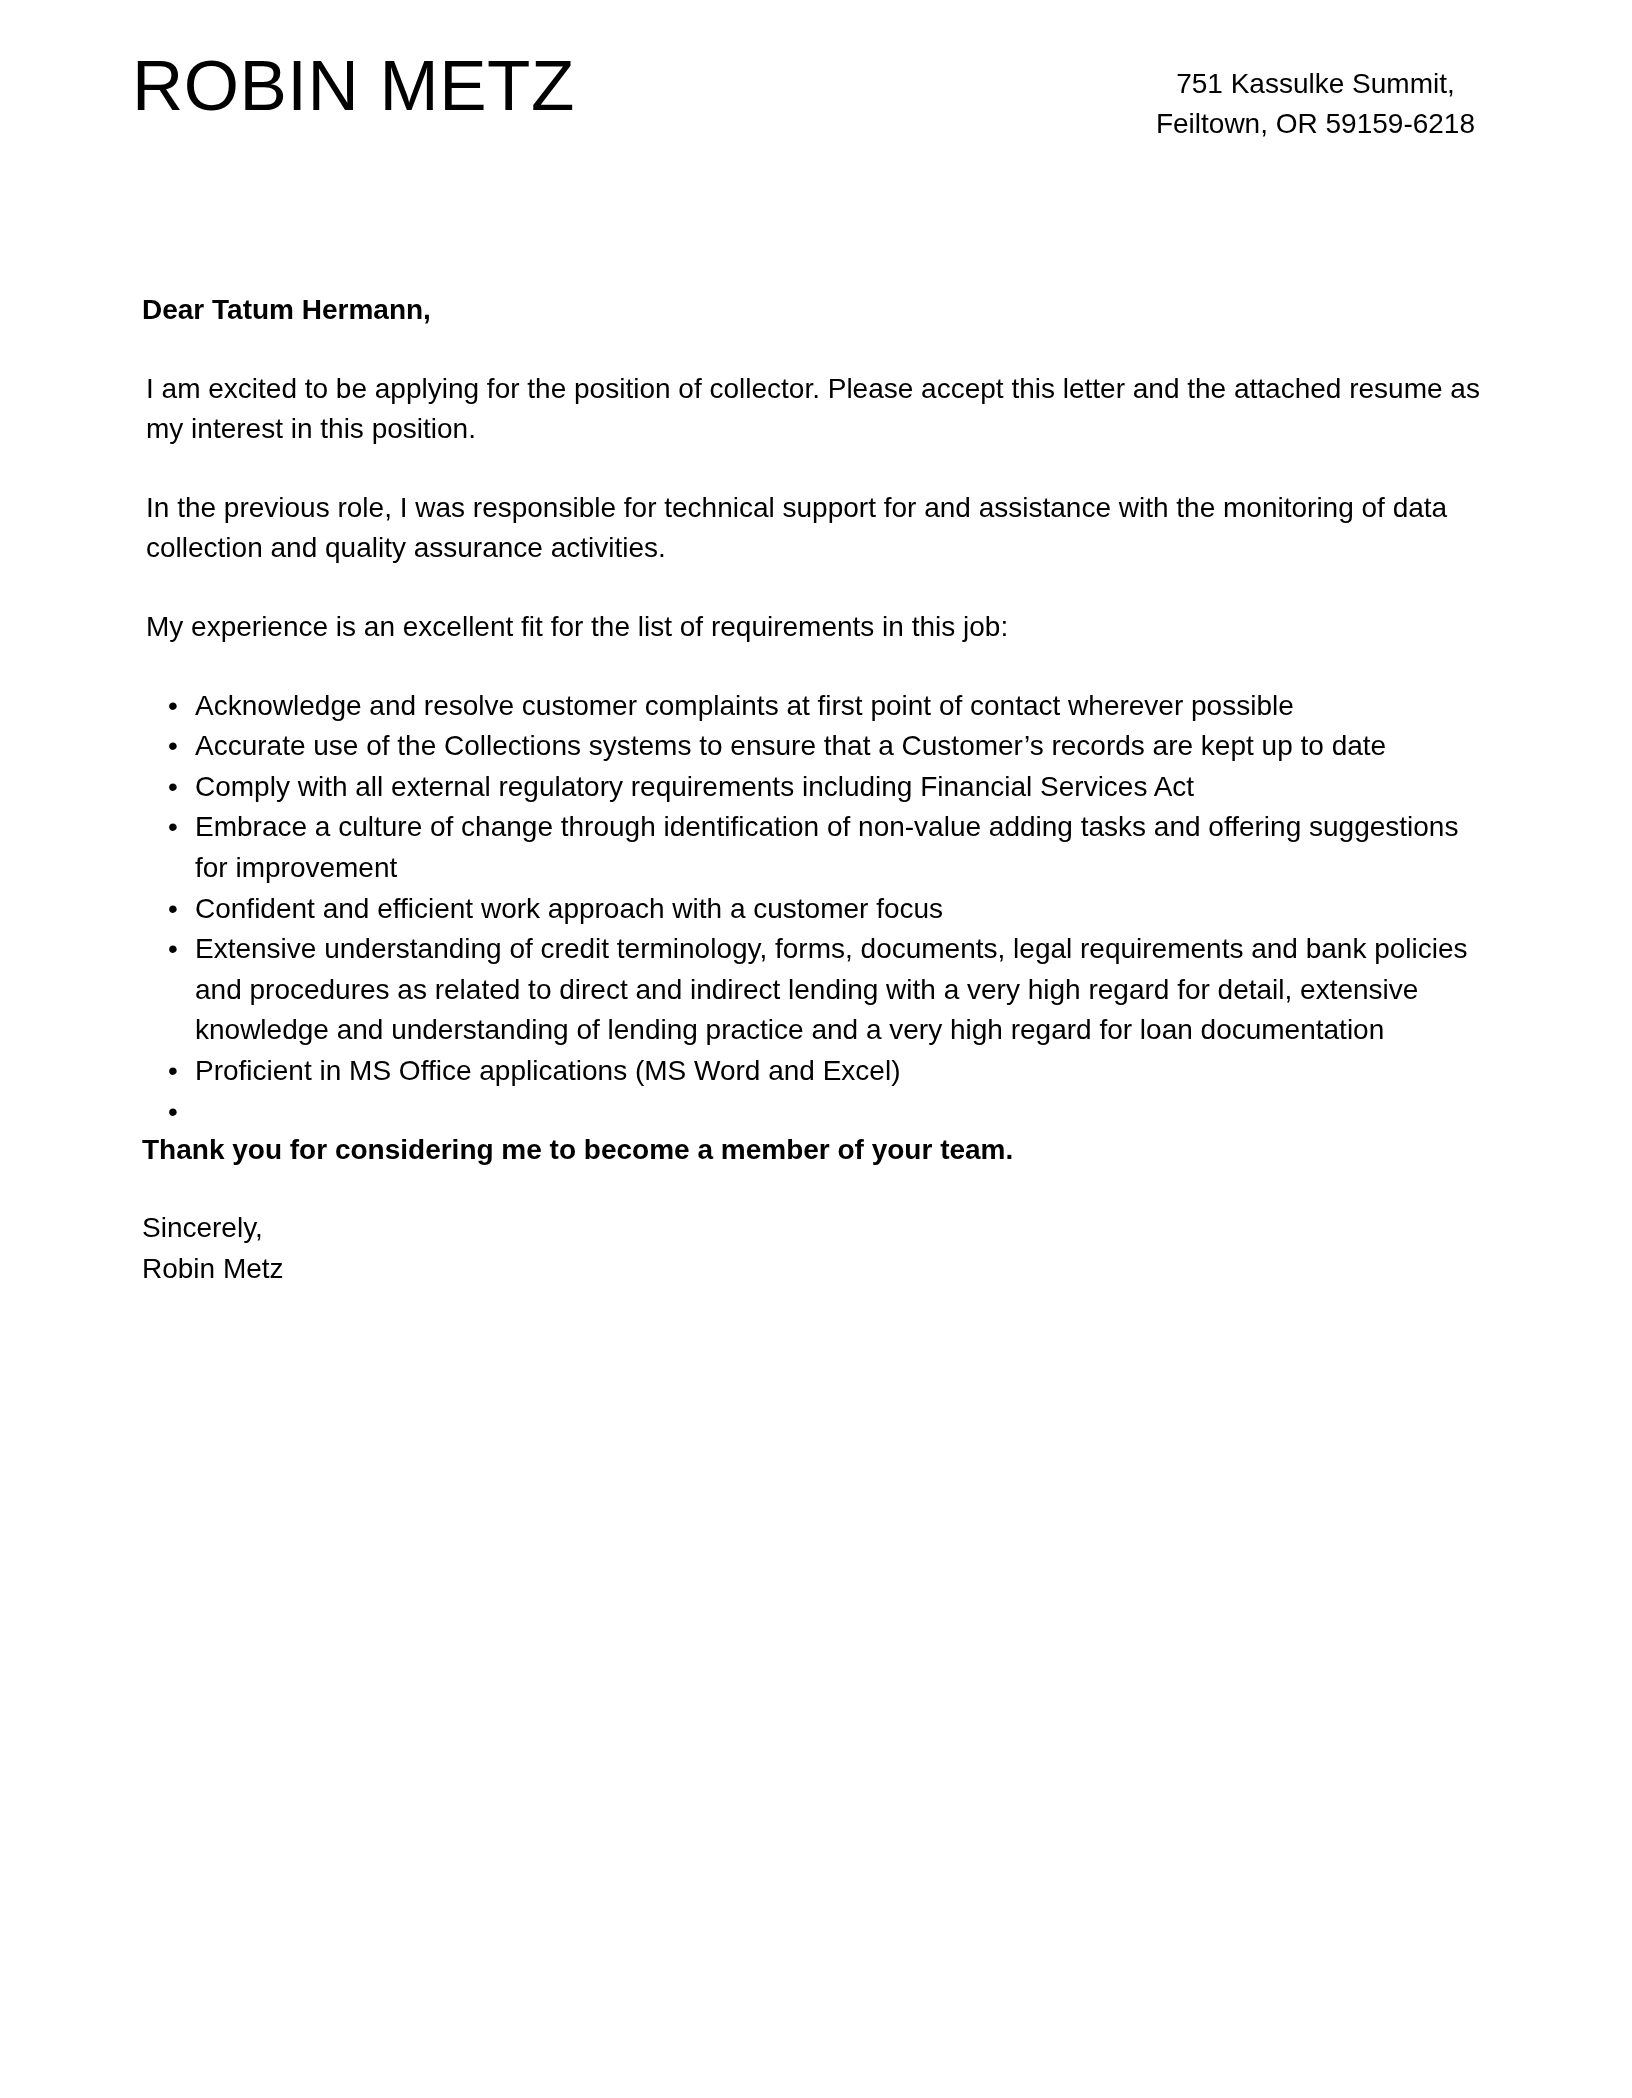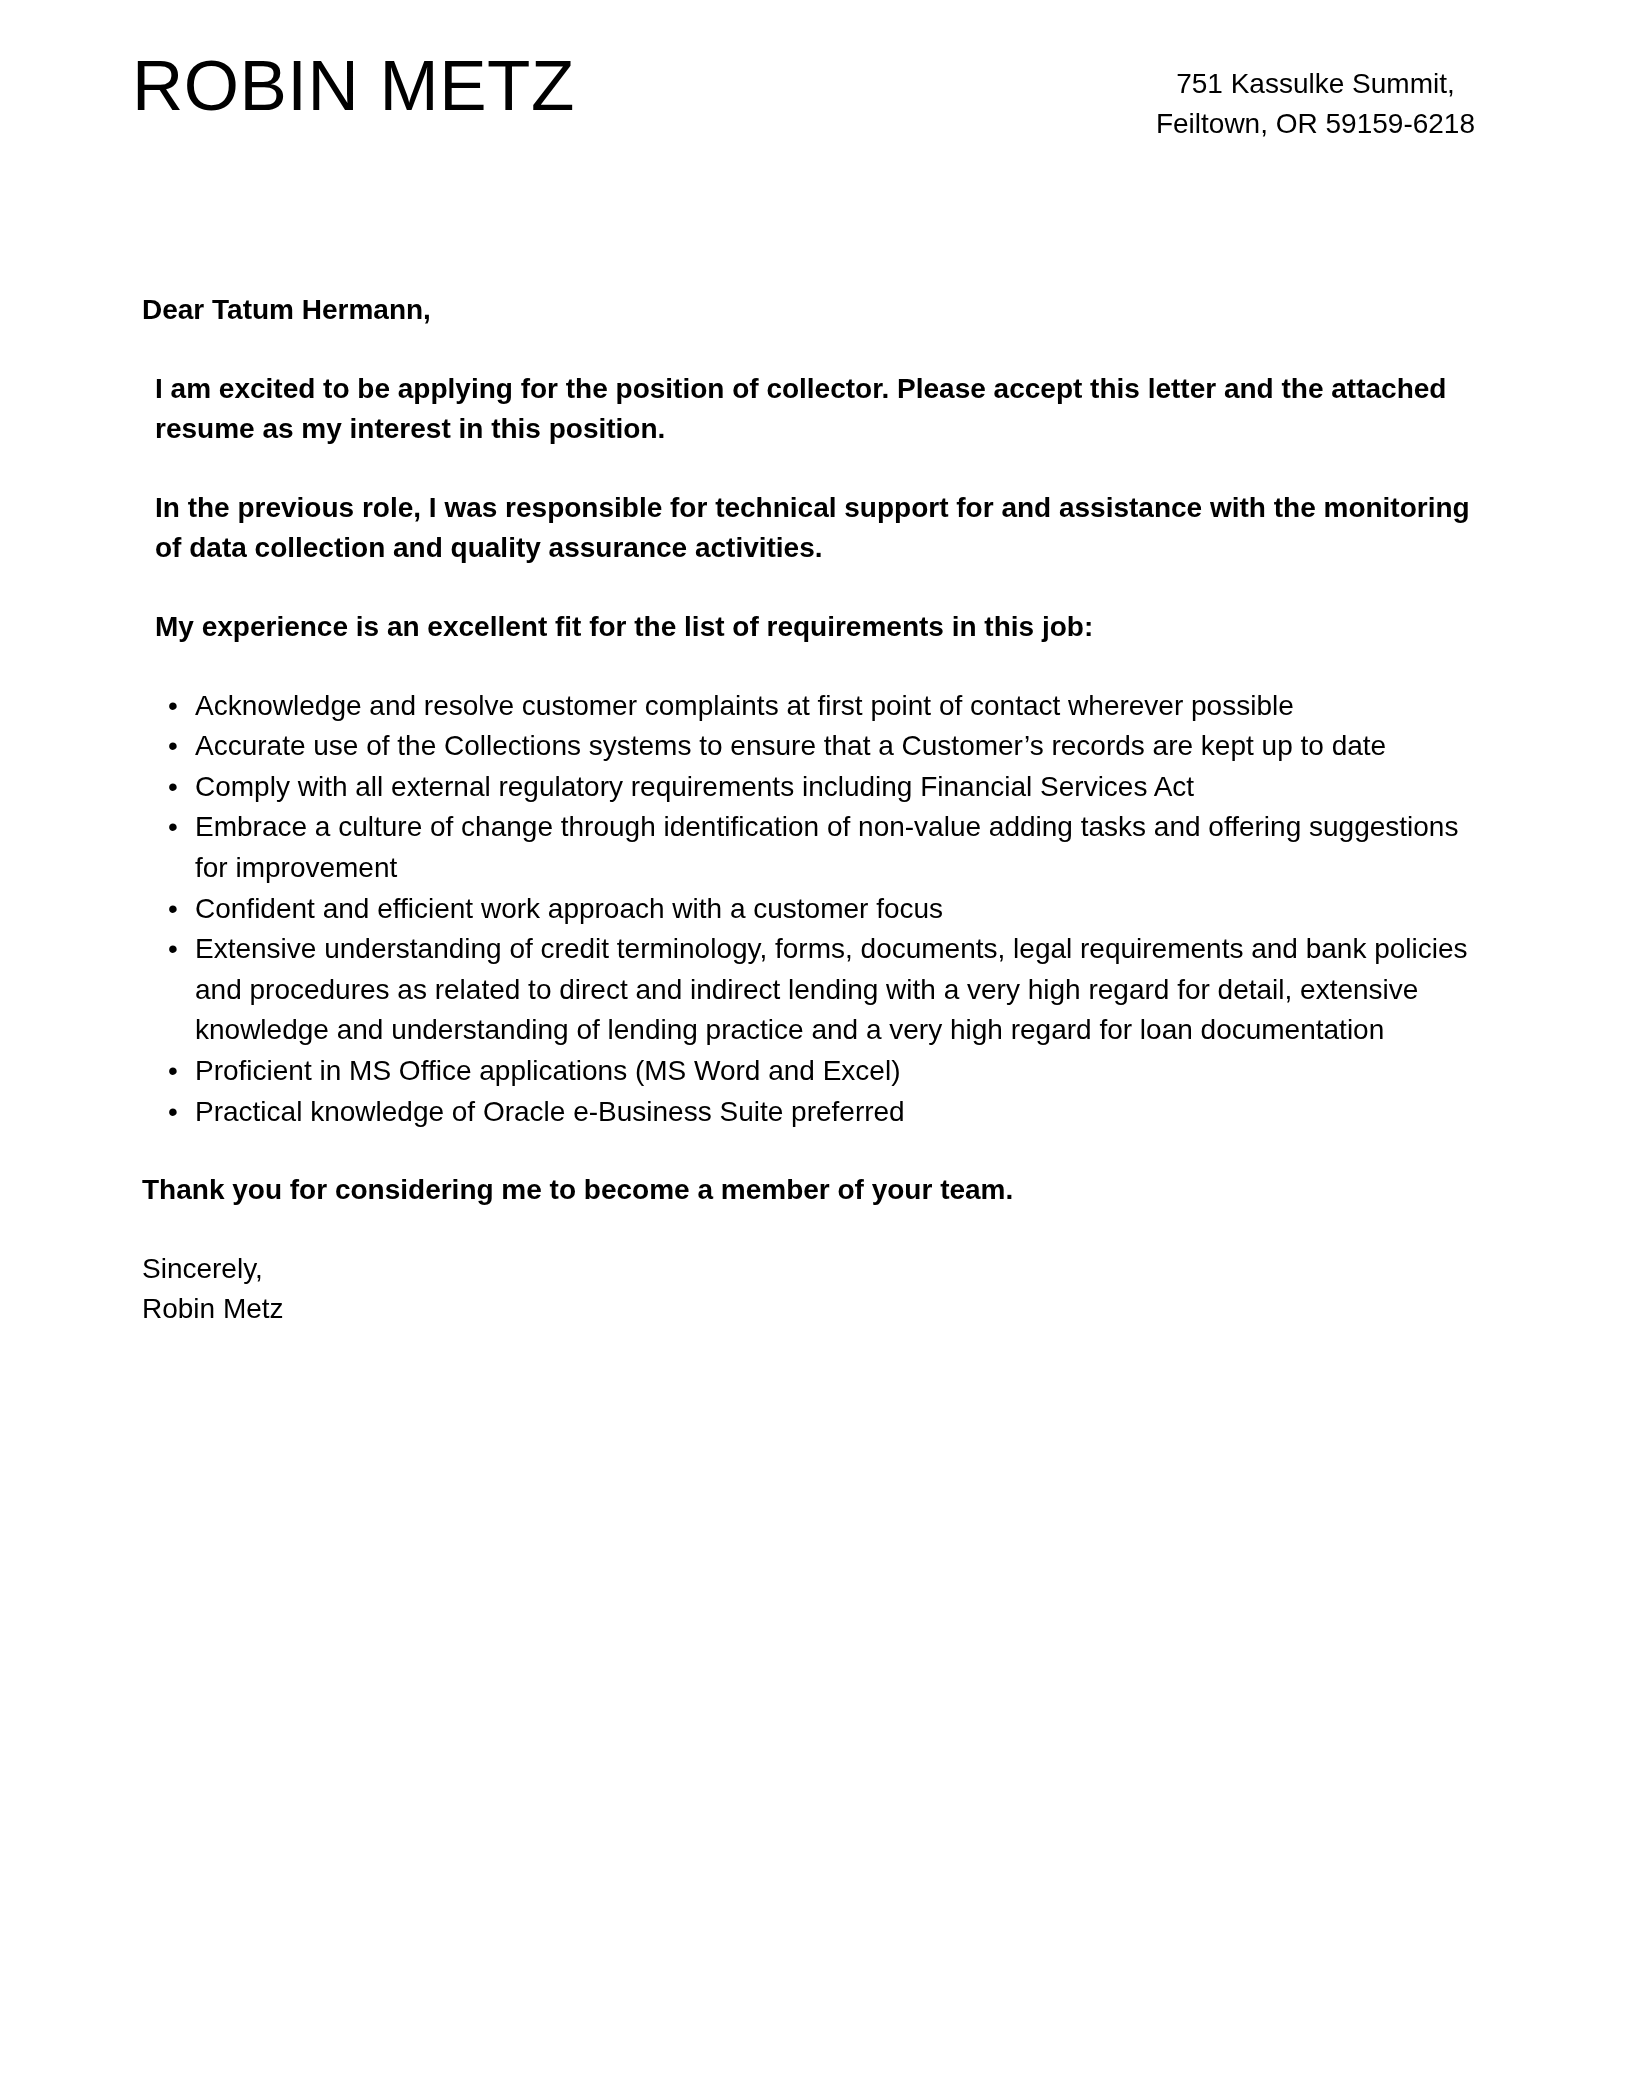--- a/index.html
+++ b/index.html
@@ -64,22 +64,21 @@
     font-size: 28px;
     line-height: 1.45;
   }
 
   .salutation {
     font-weight: 700;
     margin: 0 0 38px 0;
   }
 
   .para {
-    margin: 0 0 38px 13px;
-    font-weight: bold;
+    margin: 0 0 38px 4px;
   }
 
   .requirements-list {
     list-style: none;
     margin: 0 0 38px 0;
     padding: 0;
   }
 
   .requirement-item {
     position: relative;
@@ -155,21 +154,20 @@
       <li class="requirement-item">
         <span class="bullet-marker">•</span>
         <span>Extensive understanding of credit terminology, forms, documents, legal requirements and bank policies and procedures as related to direct and indirect lending with a very high regard for detail, extensive knowledge and understanding of lending practice and a very high regard for loan documentation</span>
       </li>
       <li class="requirement-item">
         <span class="bullet-marker">•</span>
         <span>Proficient in MS Office applications (MS Word and Excel)</span>
       </li>
       <li class="requirement-item">
         <span class="bullet-marker">•</span>
-        <span>Practical knowledge of Oracle e-Business Suite preferred</span>
       </li>
     </ul>
 
     <p class="closing-line">Thank you for considering me to become a member of your team.</p>
 
     <div class="signature-block">
       <span class="signature-line">Sincerely,</span>
       <span class="signature-line">Robin Metz</span>
     </div>
 

